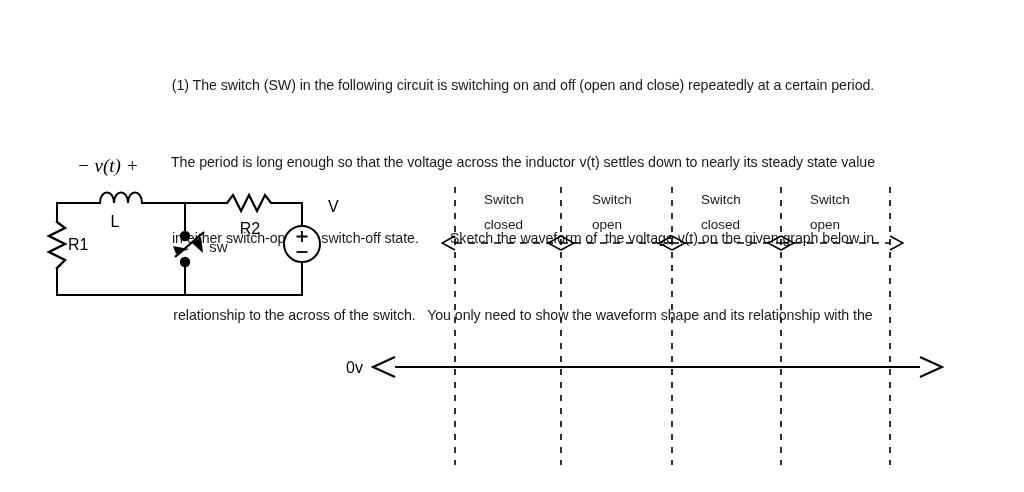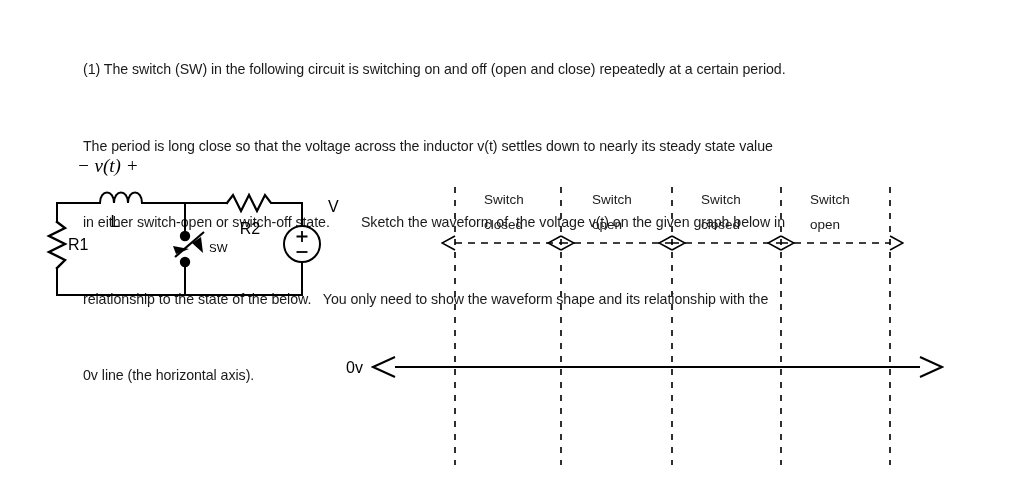--- a/index.html
+++ b/index.html
@@ -19,27 +19,28 @@
     position: absolute;
     left: 0; top: 0;
     width: 1024px;
     height: 492px;
   }
 
   
   #statement {
     position: absolute;
     left: 83px;
-    top: 6px;
+    top: 22px;
     width: 880px;
     font-size: 14.2px;
     line-height: 25.5px;
     color: #1a1a1a;
     letter-spacing: -0.05px;
     white-space: pre-wrap;
+    text-align: center;
   }
   #statement .line {
     display: block;
     white-space: pre;
   }
 
   
   #circuit {
     position: absolute;
     left: 32px;
@@ -86,24 +87,23 @@
     fill: #000000;
   }
 </style>
 </head>
 <body>
 
 <div id="page">
 
   <div id="statement">
     <span class="line">(1) The switch (SW) in the following circuit is switching on and off (open and close) repeatedly at a certain period.</span>
-    <span class="line">The period is long close so that the voltage across the inductor v(t) settles down to nearly its steady state value</span>
+    <span class="line">The period is long enough so that the voltage across the inductor v(t) settles down to nearly its steady state value</span>
     <span class="line">in either switch-open or switch-off state.        Sketch the waveform of  the voltage v(t) on the given graph below in</span>
-    <span class="line">relationship to the state of the below.   You only need to show the waveform shape and its relationship with the</span>
-    <span class="line">0v line (the horizontal axis).</span>
+    <span class="line">relationship to the across of the switch.   You only need to show the waveform shape and its relationship with the</span>
   </div>
 
   <div id="circuit">
     <svg width="340" height="170" viewBox="0 0 340 170" xmlns="http://www.w3.org/2000/svg">
 
       <text class="vtlabel" x="45" y="22">−  v(t)  +</text>
 
       <g stroke="#000000" stroke-width="2" fill="none" stroke-linecap="square">
         <path d="M 25 53 L 68 53"></path>
 

